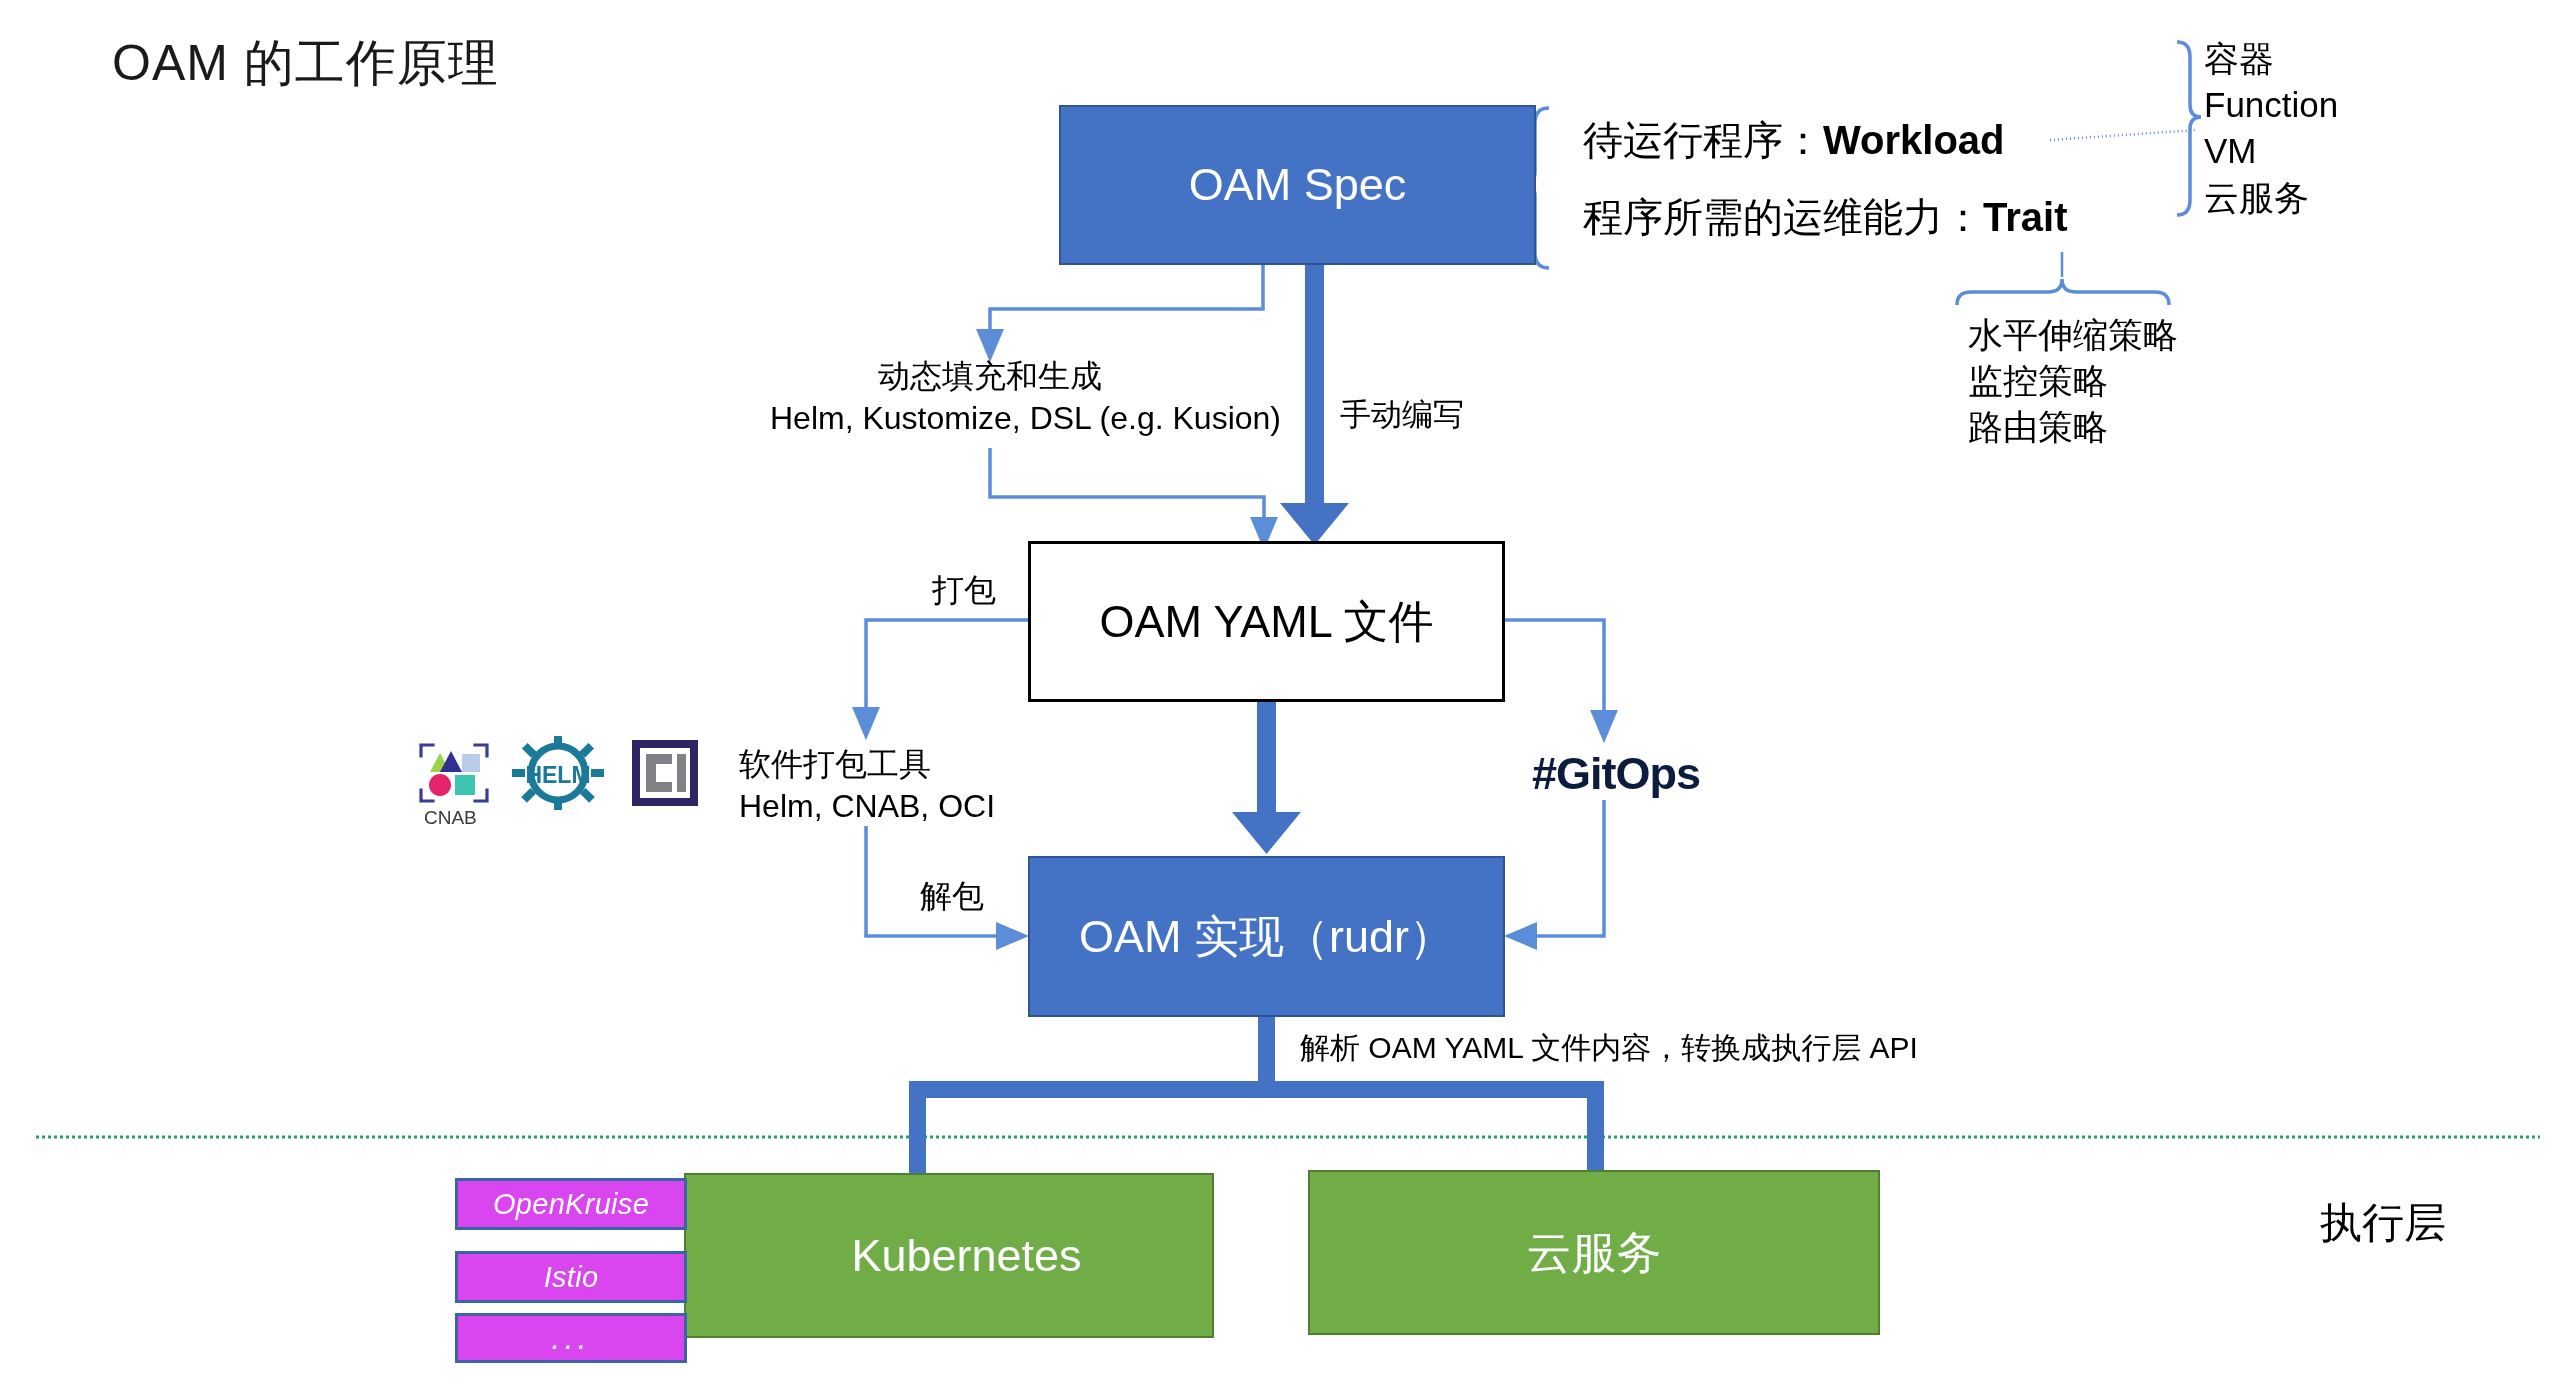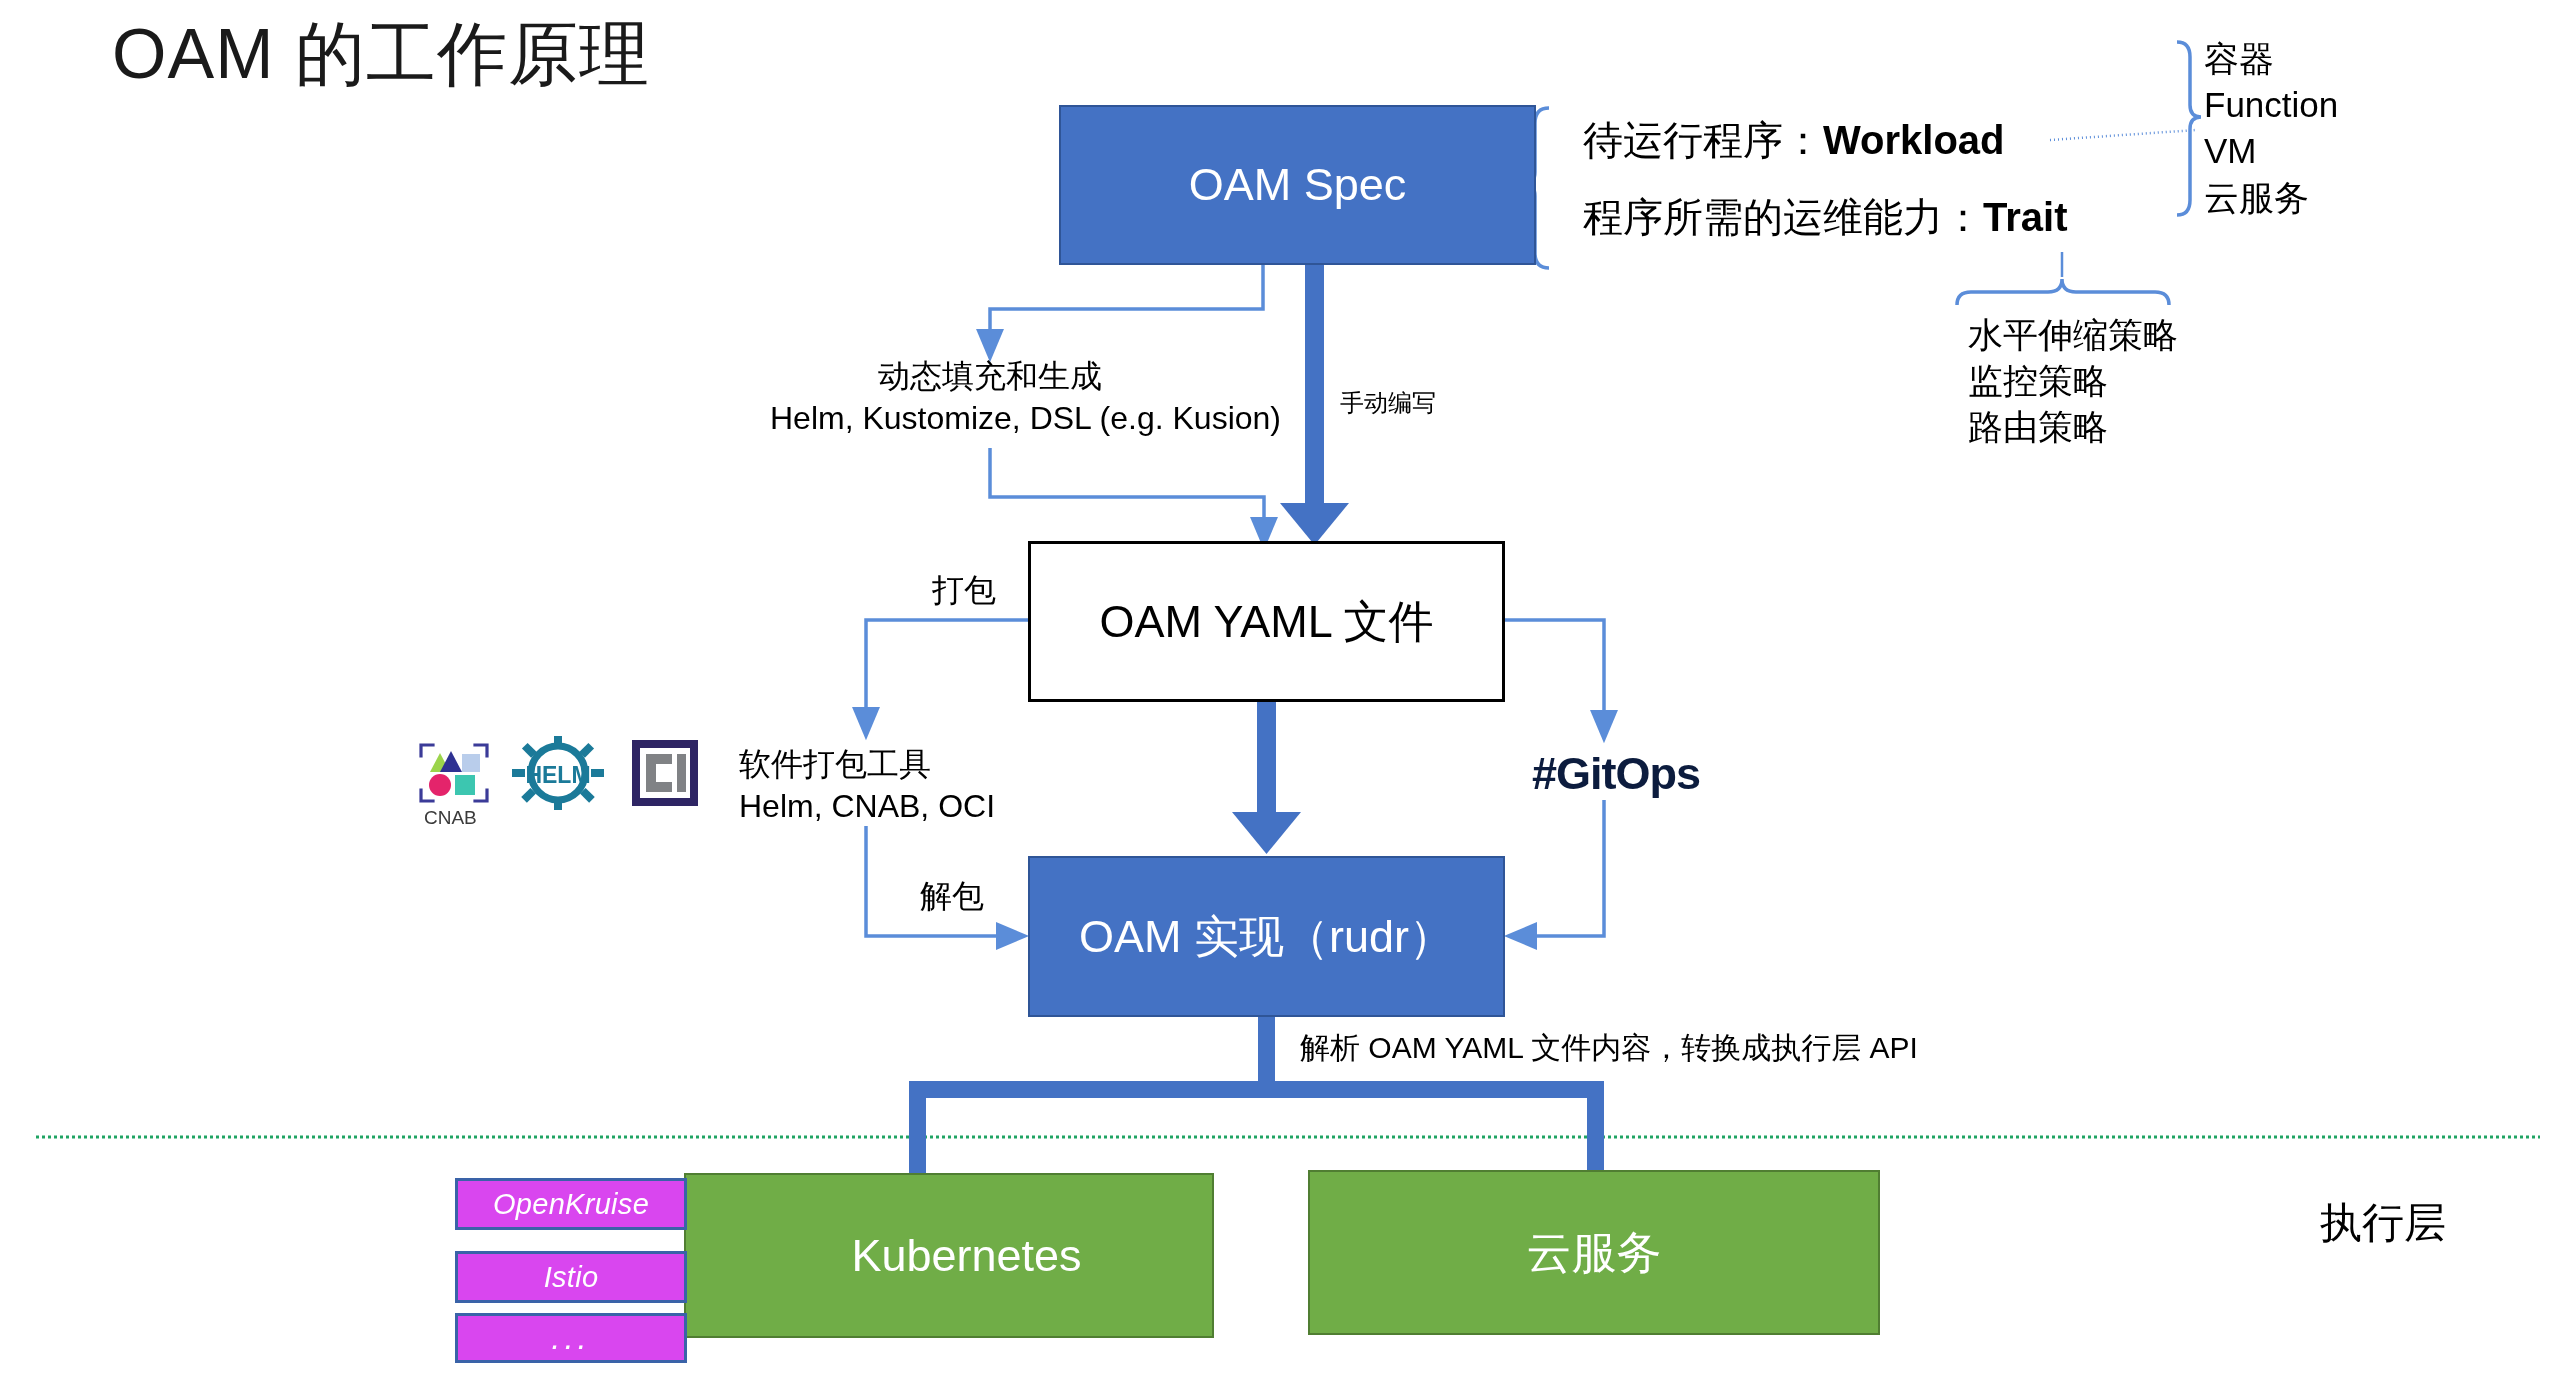--- a/index.html
+++ b/index.html
@@ -2,21 +2,21 @@
 <html><head>
 <meta charset="utf-8">
 <style>
   html,body{margin:0;padding:0;background:#ffffff;}
   body{width:2568px;height:1388px;position:relative;overflow:hidden;
        font-family:"Liberation Sans","DejaVu Sans",sans-serif;color:#000;}
   .abs{position:absolute;}
   #svg-layer{position:absolute;left:0;top:0;width:2568px;height:1388px;pointer-events:none;}
 
   
-  #page-title{left:112px;top:16px;font-size:70px;line-height:1.1;font-weight:400;
+  #page-title{left:112px;top:36px;font-size:50px;line-height:1.1;font-weight:400;
               color:#1a1a1a;letter-spacing:1px;white-space:nowrap;}
 
   
   .box{display:flex;align-items:center;justify-content:center;text-align:center;
        box-sizing:border-box;}
   #box-oam-spec{left:1026px;top:105px;width:477px;height:160px;background:#4472C4;
                 border:2px solid #2F5597;color:#fff;font-size:45px;margin-left:33px;}
   #box-oam-yaml{left:1028px;top:541px;width:477px;height:161px;background:#ffffff;
                 border:3px solid #000;color:#000;font-size:45px;}
   #box-oam-rudr{left:1028px;top:856px;width:477px;height:161px;background:#4472C4;
@@ -37,21 +37,21 @@
   
   .lbl{white-space:pre;line-height:1.25;}
   #lbl-workload{left:1583px;top:115px;font-size:40px;}
   #lbl-trait{left:1583px;top:192px;font-size:40px;}
   .lbl b{font-weight:bold;}
 
   #list-workload-kinds{left:2204px;top:36px;font-size:35px;line-height:1.32;}
   #list-trait-kinds{left:1968px;top:312px;font-size:35px;line-height:1.32;}
 
   #lbl-generate{left:770px;top:355px;font-size:32px;text-align:center;width:440px;line-height:1.32;}
-  #lbl-manual{left:1340px;top:388px;font-size:24px;}
+  #lbl-manual{left:1340px;top:396px;font-size:31px;}
   #lbl-package{left:932px;top:570px;font-size:32px;}
   #lbl-pkgtools{left:739px;top:743px;font-size:32px;line-height:1.32;}
   #lbl-unpack{left:920px;top:876px;font-size:32px;}
   #lbl-gitops{left:1532px;top:746px;font-size:45px;font-weight:bold;color:#0C1C3E;letter-spacing:-1px;}
   #lbl-parse{left:1300px;top:1029px;font-size:30px;}
   #lbl-exec-layer{left:2320px;top:1197px;font-size:42px;}
   #lbl-cnab{left:424px;top:806px;font-size:19px;color:#3a3a3a;}
 
   
   #logo-cnab{left:418px;top:742px;width:72px;height:62px;}

